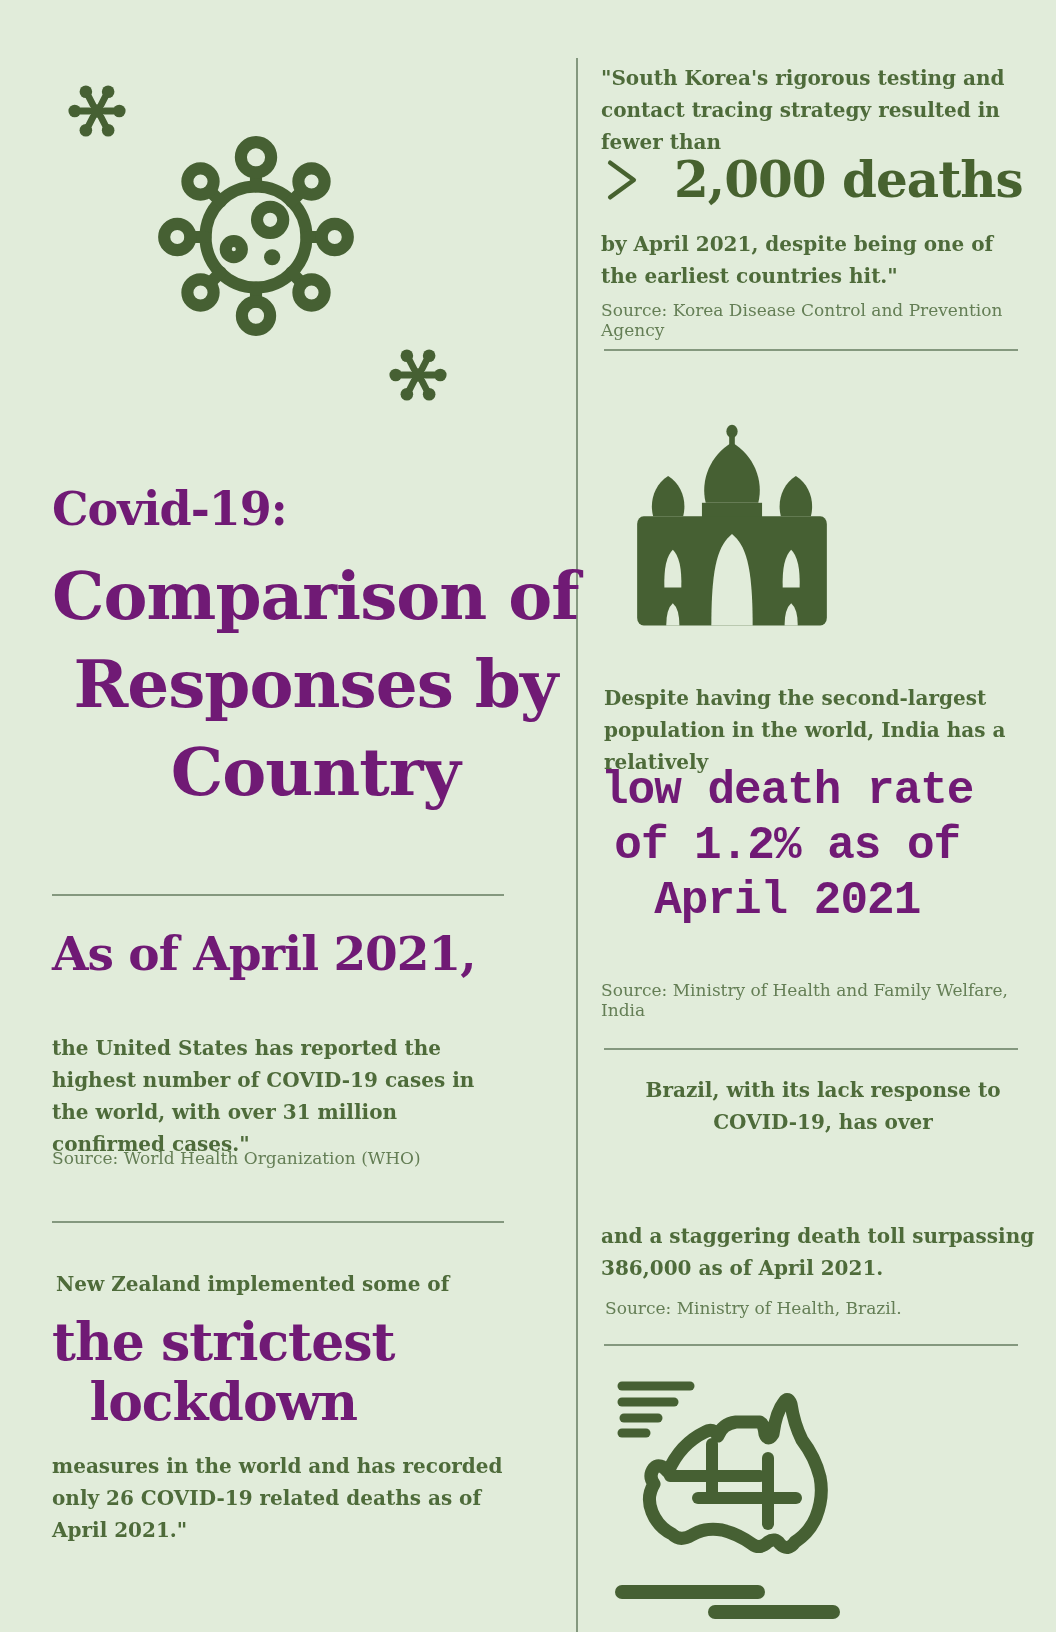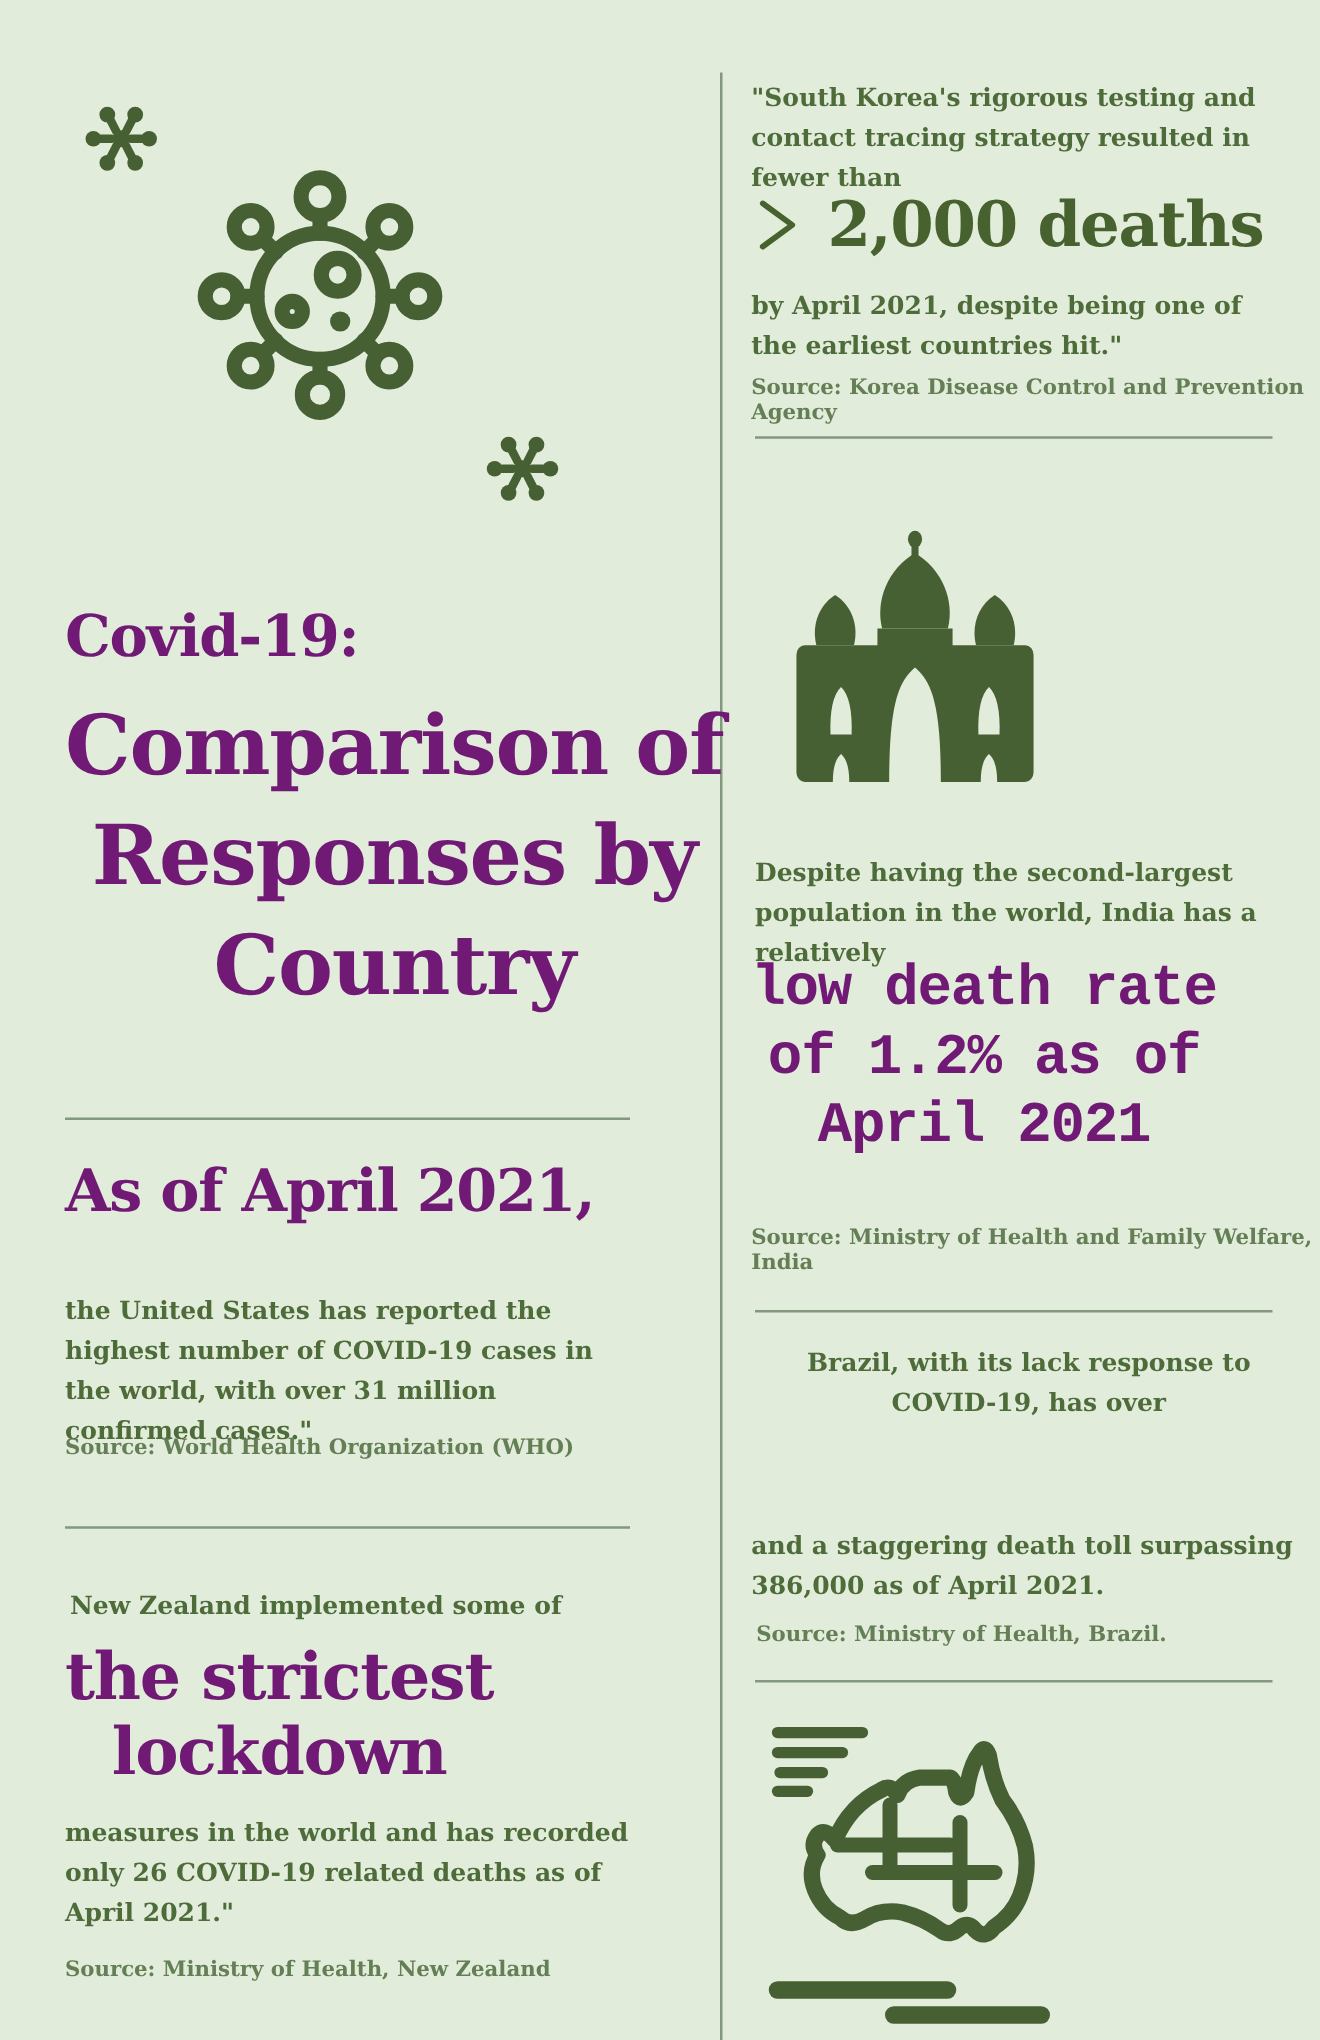--- a/index.html
+++ b/index.html
@@ -14,40 +14,40 @@
   .vline{position:absolute;left:576px;top:58px;width:2px;height:1574px;background:#84987e;}
   .hr{position:absolute;height:2px;background:#84987e;}
   .hr-l1{left:52px;top:894px;width:452px;}
   .hr-l2{left:52px;top:1221px;width:452px;}
   .hr-r1{left:604px;top:349px;width:414px;}
   .hr-r2{left:604px;top:1048px;width:414px;}
   .hr-r3{left:604px;top:1344px;width:414px;}
 
   .display{font-weight:700;color:#701a75;letter-spacing:-1px;text-align:center;}
   .body{font-size:20px;font-weight:700;color:#4e6b3a;line-height:32px;}
-  .source{font-size:17px;font-weight:700;color:#647e55;}
+  .source{font-size:17px;font-weight:400;color:#647e55;}
 
   .ast1{position:absolute;left:66px;top:80px;width:62px;height:62px;}
   .virus{position:absolute;left:145px;top:120px;width:222px;height:230px;}
   .ast2{position:absolute;left:387px;top:344px;width:62px;height:62px;}
 
   .title-prefix{position:absolute;left:52px;top:482px;font-size:46px;}
   .title{position:absolute;left:52px;top:552px;font-size:66px;line-height:88px;}
 
   .h-usa{position:absolute;left:52px;top:926px;font-size:47px;}
   .b-usa{position:absolute;left:52px;top:1032px;width:460px;}
   .s-usa{position:absolute;left:52px;top:1148px;}
 
   .i-nz{position:absolute;left:56px;top:1268px;width:460px;}
   .h-nz{position:absolute;left:52px;top:1312px;font-size:52px;line-height:60px;}
   .b-nz{position:absolute;left:52px;top:1450px;width:460px;}
   .s-nz{position:absolute;left:52px;top:1566px;}
 
   .i-kr{position:absolute;left:601px;top:62px;width:438px;}
-  .stat-row{position:absolute;left:602px;top:150px;display:flex;align-items:center;gap:20px;}
+  .stat-row{position:absolute;left:602px;top:150px;display:flex;align-items:center;gap:32px;}
   .chev{width:40px;height:52px;flex:0 0 auto;}
   .stat{font-size:50px;font-weight:700;color:#47622f;letter-spacing:-1px;white-space:nowrap;}
   .b-kr{position:absolute;left:601px;top:228px;width:430px;}
   .s-kr{position:absolute;left:601px;top:300px;}
 
   .taj{position:absolute;left:624px;top:418px;width:216px;height:212px;}
   .i-in{position:absolute;left:604px;top:682px;width:436px;}
   .h-in{position:absolute;left:601px;top:764px;font-size:46px;line-height:55px;font-family:Liberation Mono, monospace;}
   .s-in{position:absolute;left:601px;top:980px;}
 
@@ -145,21 +145,20 @@
   <div class="h-usa display">As of April 2021,</div>
   <div class="b-usa body">the United States has reported the highest number of COVID-19 cases in the world, with over 31 million confirmed cases."</div>
   <div class="s-usa source">Source: World Health Organization (WHO)</div>
 
   <div class="i-nz body">New Zealand implemented some of</div>
   <div class="h-nz display">
     <div>the strictest</div>
     <div>lockdown</div>
   </div>
   <div class="b-nz body">measures in the world and has recorded only 26 COVID-19 related deaths as of April 2021."</div>
-  <div class="s-nz source">Source: Ministry of Health, New Zealand</div>
 
   <div class="i-kr body">"South Korea's rigorous testing and contact tracing strategy resulted in fewer than</div>
   <div class="stat-row">
     <svg class="chev" viewBox="0 0 44 52">
       <path d="M9,7 L35,26 L9,45" fill="none" stroke="#47622f" stroke-width="5" stroke-linecap="round" stroke-linejoin="round"></path>
     </svg>
     <div class="stat">2,000 deaths</div>
   </div>
   <div class="b-kr body">by April 2021, despite being one of the earliest countries hit."</div>
   <div class="s-kr source">Source: Korea Disease Control and Prevention Agency</div>

